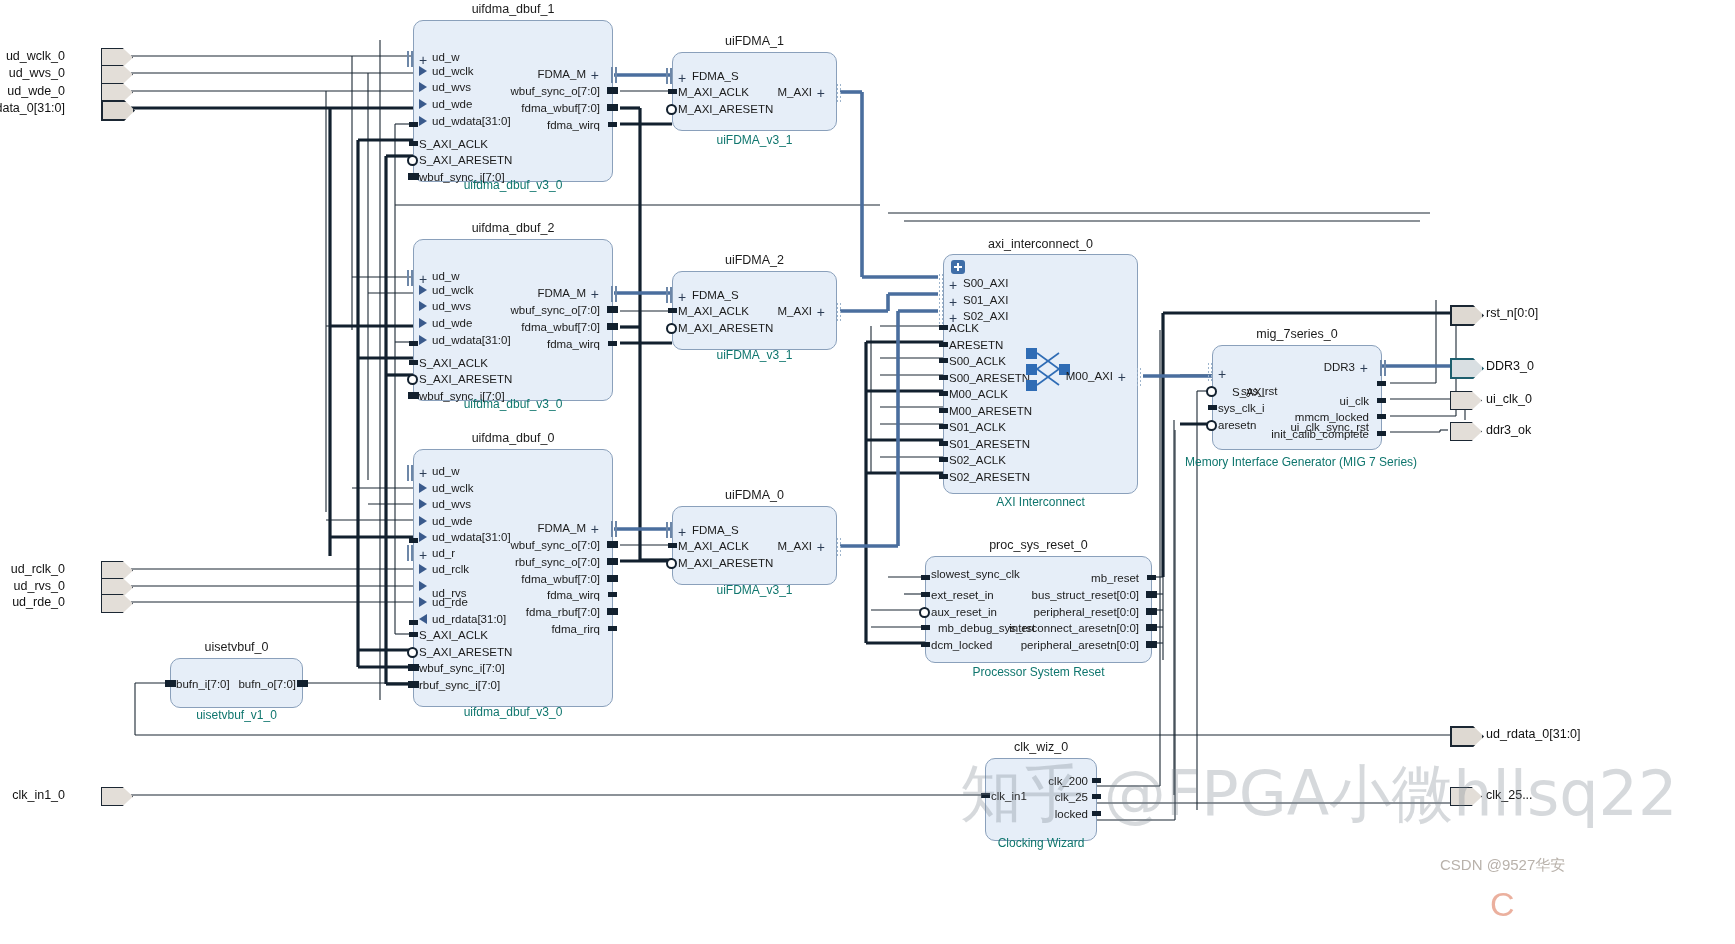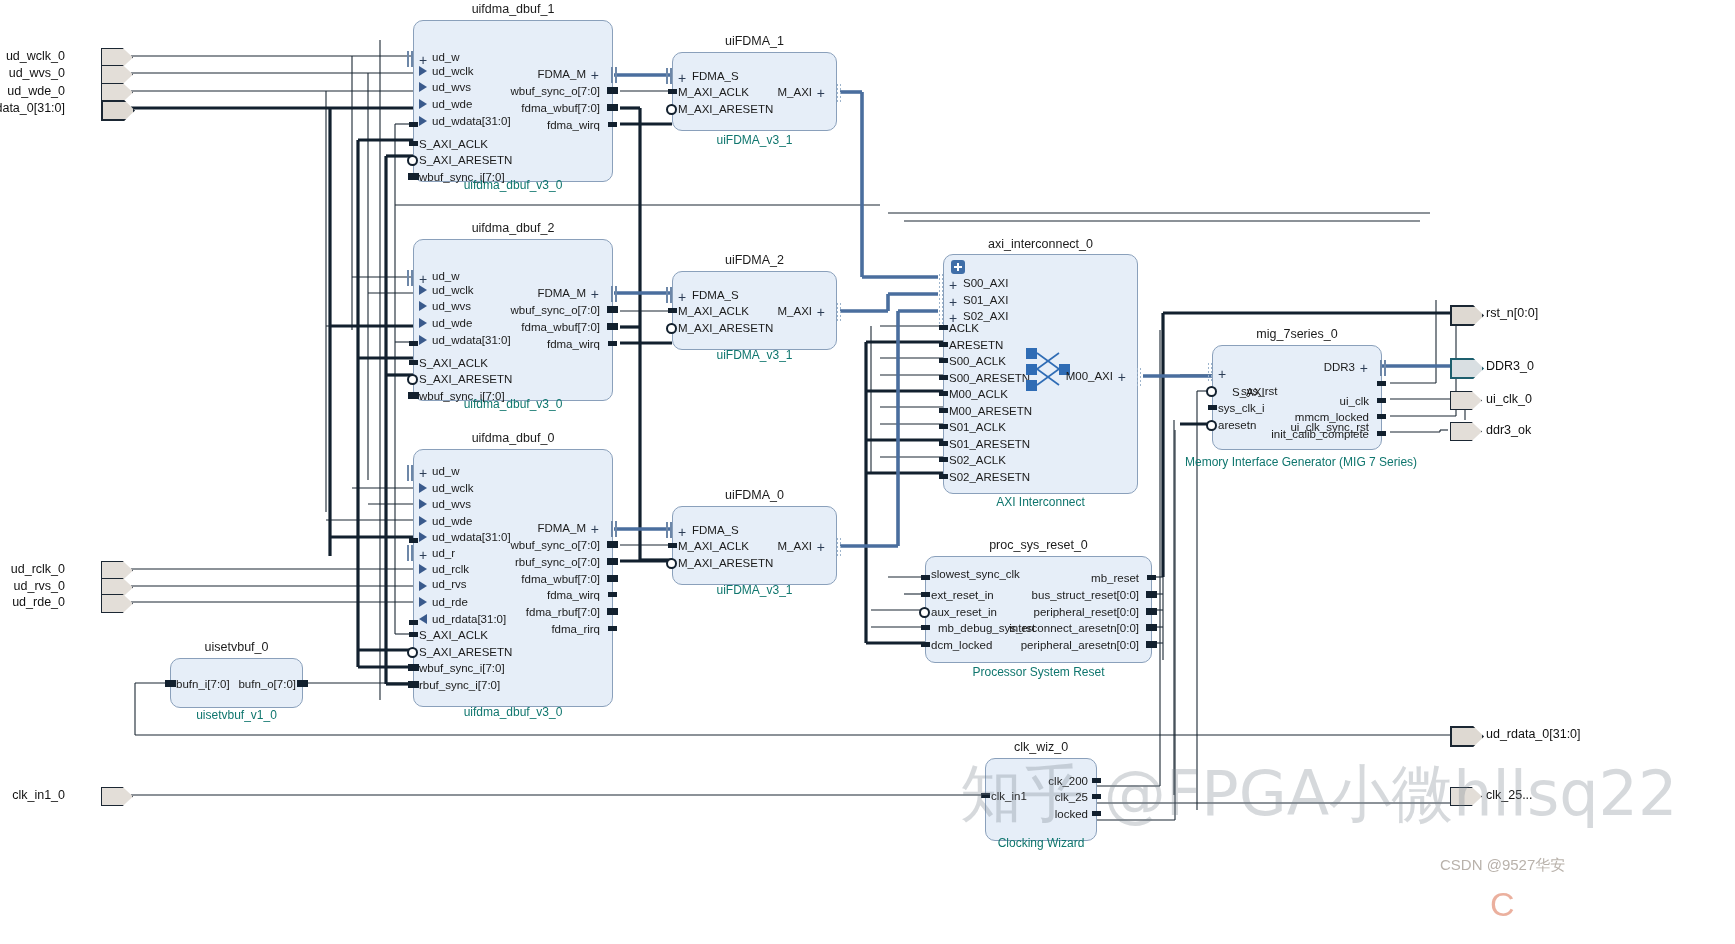--- a/index.html
+++ b/index.html
@@ -390,21 +390,21 @@
     <div class="pin l" style="top:66px;">ud_wde</div>
     <span class="tri" style="left:5px;top:82px;"></span>
     <div class="pin l" style="top:82px;">ud_wdata[31:0]</div>
     <span class="pm" style="left:-5px;top:88px;"></span>
     <div class="grip" style="left:-7px;top:95px;"></div>
     <span class="plus" style="left:5px;top:100px;">+</span>
     <div class="pin l" style="top:98px;">ud_r</div>
     <span class="tri" style="left:5px;top:114px;"></span>
     <div class="pin l" style="top:114px;">ud_rclk</div>
     <span class="tri" style="left:5px;top:131px;"></span>
-    <div class="pin l" style="top:129px;">ud_rvs</div>
+    <div class="pin l" style="top:138px;">ud_rvs</div>
     <span class="tri" style="left:5px;top:147px;"></span>
     <div class="pin l" style="top:147px;">ud_rde</div>
     <span class="tri lft" style="left:5px;top:164px;"></span>
     <div class="pin l" style="top:164px;">ud_rdata[31:0]</div>
     <span class="pm" style="left:-5px;top:170px;"></span>
     <div class="pin" style="left:5px;top:180px;">S_AXI_ACLK</div>
     <span class="pm" style="left:-5px;top:182px;"></span>
     <div class="pin" style="left:5px;top:197px;">S_AXI_ARESETN</div>
     <span class="pm inv" style="left:-7px;top:197px;"></span>
     <div class="pin" style="left:5px;top:213px;">wbuf_sync_i[7:0]</div>

